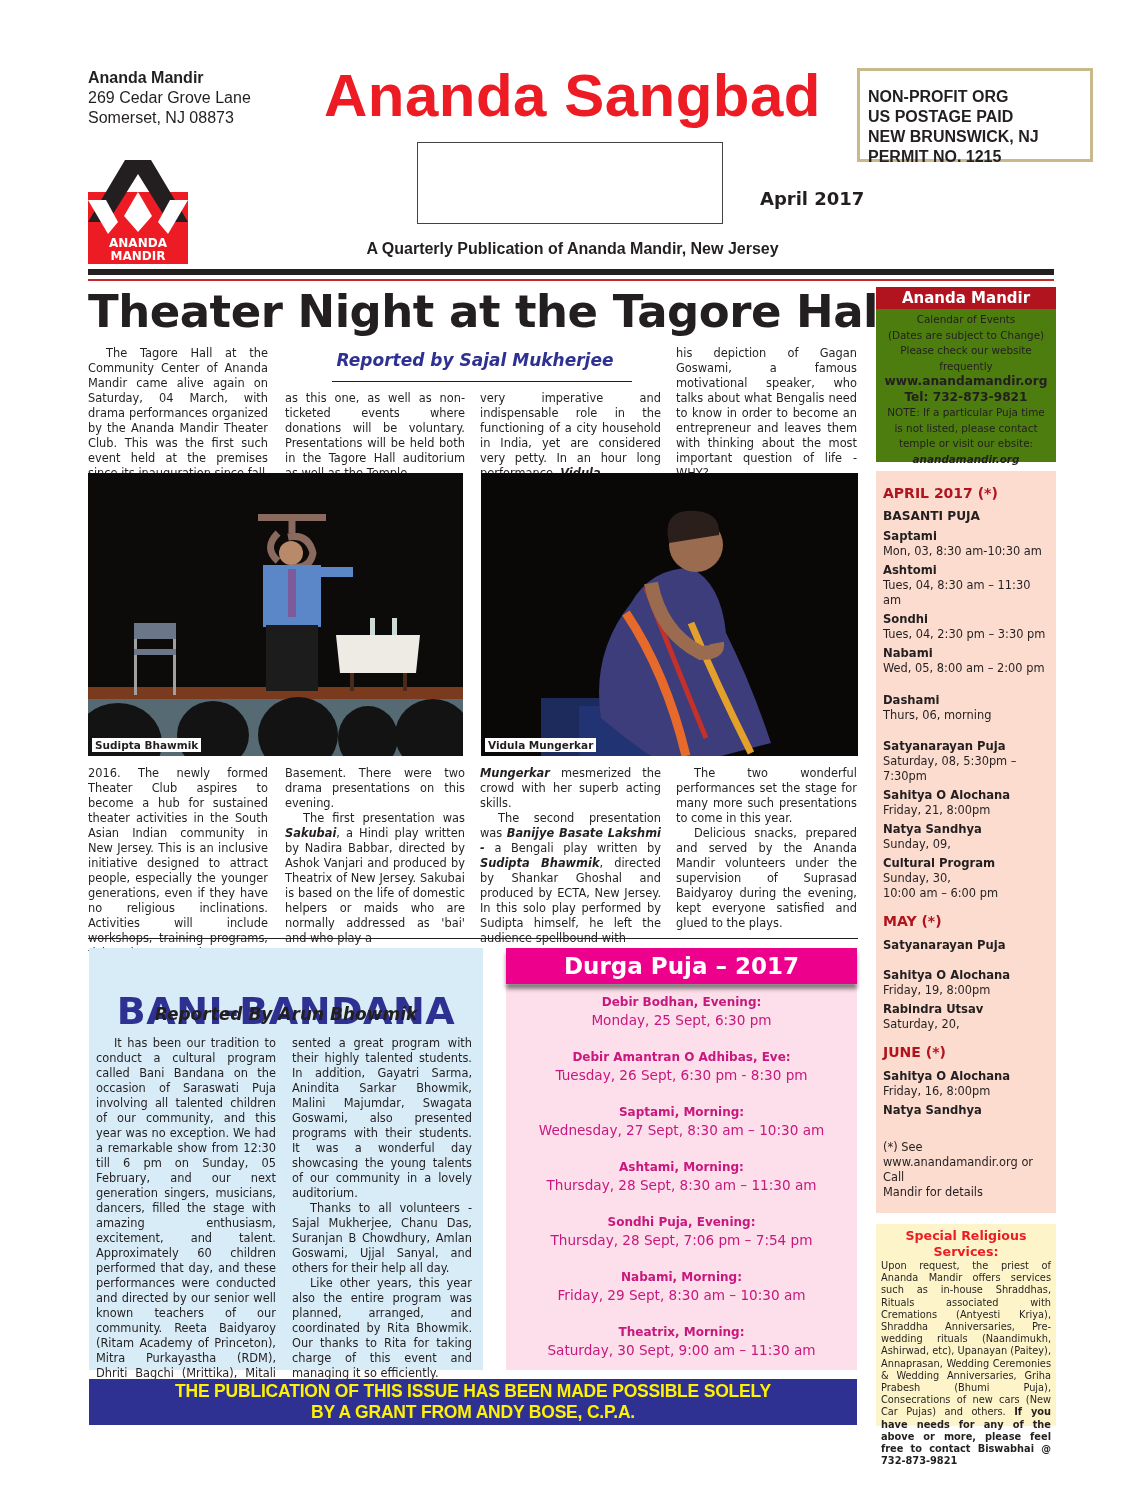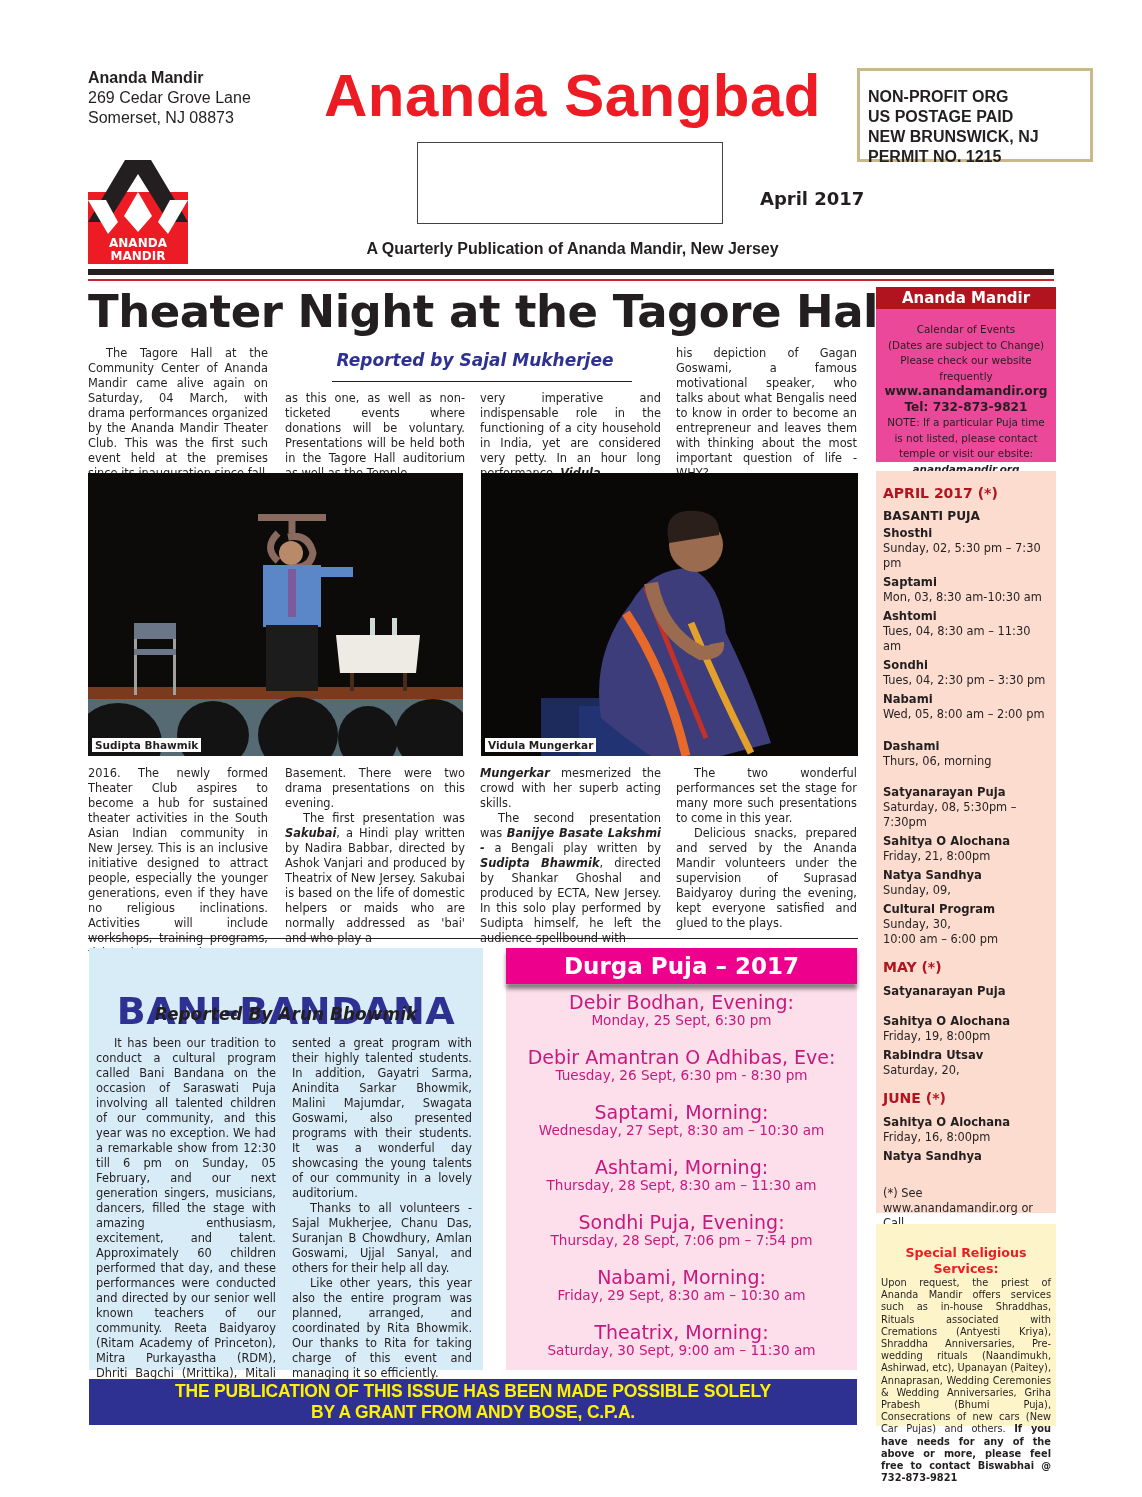--- a/index.html
+++ b/index.html
@@ -28,43 +28,43 @@
   .byline { left: 300px; top: 350px; width: 350px; text-align: center; font-family: "DejaVu Sans", sans-serif; font-weight: bold; font-style: italic; font-size: 17px; color: #2e3192; }
   .byline-rule { left: 332px; top: 381px; width: 300px; height: 1px; background: #231f20; }
 
   .photo { background: #0d0b0a; overflow: hidden; }
   .photo-cap { position: absolute; left: 4px; bottom: 4px; background: #ffffff; font-family: "DejaVu Sans", sans-serif; font-weight: bold; font-size: 10.5px; padding: 1px 3px; color: #231f20; }
 
   .section-rule { left: 88px; top: 938px; width: 770px; height: 1px; background: #231f20; }
 
   
   .side-head { left: 876px; top: 287px; width: 180px; height: 22px; background: #b1131f; color: #fff; font-family: "DejaVu Sans", sans-serif; font-weight: bold; font-size: 15px; text-align: center; line-height: 22px; }
-  .side-yellow { left: 876px; top: 309px; width: 180px; height: 153px; background: #ec4899; font-family: "DejaVu Sans", sans-serif; font-size: 10.4px; line-height: 15.5px; text-align: center; color: #231f20; padding-top: 13px; }
+  .side-yellow { left: 876px; top: 309px; width: 180px; height: 153px; background: #4d7c0f; font-family: "DejaVu Sans", sans-serif; font-size: 10.4px; line-height: 15.5px; text-align: center; color: #231f20; padding-top: 3px; }
   .side-yellow .b { font-weight: bold; font-size: 12.2px; }
   .side-yellow .bs { font-weight: bold; font-size: 10.4px; font-style: italic; }
   .side-cal { left: 876px; top: 471px; width: 180px; height: 742px; background: #fbdccf; padding: 12px 7px; font-family: "DejaVu Sans", sans-serif; color: #231f20; }
   .cal-month { color: #b1131f; font-weight: bold; font-size: 14px; line-height: 20px; }
   .cal-sub { font-weight: bold; font-size: 12.2px; line-height: 18px; margin-top: 4px; }
   .cal-ev-name { font-weight: bold; font-size: 11.6px; line-height: 16px; }
   .cal-ev-time { font-size: 11.4px; line-height: 15px; }
   .cal-note { font-size: 11.4px; line-height: 15px; }
-  .side-special { left: 876px; top: 1224px; width: 180px; height: 202px; background: #fdf5c9; padding: 21px 5px; font-family: "DejaVu Sans", sans-serif; font-size: 9.8px; line-height: 12.2px; color: #231f20; text-align: justify; }
+  .side-special { left: 876px; top: 1224px; width: 180px; height: 202px; background: #fdf5c9; padding: 4px 5px; font-family: "DejaVu Sans", sans-serif; font-size: 9.8px; line-height: 12.2px; color: #231f20; text-align: justify; }
   .side-special .sp-title { color: #ed1c24; font-weight: bold; font-size: 12.6px; text-align: center; line-height: 16px; }
 
   
   .bb-box { left: 89px; top: 948px; width: 394px; height: 422px; background: #d8ecf8; }
   .bb-title { left: 89px; top: 986px; width: 394px; text-align: center; font-family: "DejaVu Sans", sans-serif; font-weight: bold; font-size: 38px; line-height: 50px; color: #2e3192; letter-spacing: 0.5px; }
   .bb-byline { left: 89px; top: 1004px; width: 394px; text-align: center; font-family: "DejaVu Sans", sans-serif; font-weight: bold; font-style: italic; font-size: 17px; color: #231f20; }
 
   
   .dp-box { left: 506px; top: 985px; width: 351px; height: 385px; background: #fcdfea; }
   .dp-head { left: 506px; top: 948px; width: 351px; height: 36px; background: #ec008c; color: #fff; font-family: "DejaVu Sans", sans-serif; font-weight: bold; font-size: 23px; line-height: 36px; text-align: center; box-shadow: 0 5px 4px rgba(0,0,0,0.45); }
   .dp-list { left: 506px; top: 993px; width: 351px; text-align: center; font-family: "DejaVu Sans", sans-serif; color: #c8177d; }
   .dp-item { height: 55px; }
-  .dp-name { font-weight: normal; font-size: 19px; line-height: 18px; }
+  .dp-name { font-weight: bold; font-size: 12px; line-height: 18px; }
   .dp-time { font-size: 13.6px; line-height: 18px; }
 
   
   .sponsor { left: 89px; top: 1379px; width: 768px; height: 46px; background: #2e3192; color: #fff200; font-family: "Liberation Sans", sans-serif; font-weight: bold; font-size: 17.5px; line-height: 21px; text-align: center; padding-top: 2px; letter-spacing: -0.2px; }
 </style>
 </head>
 <body>
 
 <div class="abs addr">
   <div class="name">Ananda Mandir</div>
@@ -196,24 +196,20 @@
   <div class="b">Tel: 732-873-9821</div>
   <div>NOTE: If a particular Puja time</div>
   <div>is not listed, please contact</div>
   <div>temple or visit our ebsite:</div>
   <div class="bs">anandamandir.org</div>
 </div>
 
 <div class="abs side-cal">
   <div class="cal-month">APRIL 2017 (*)</div>
   <div class="cal-sub">BASANTI PUJA</div>
-  <div>
-      <div class="cal-ev-name">Shosthi</div>
-      <div class="cal-ev-time">Sunday, 02, 5:30 pm – 7:30 pm</div>
-    </div>
   <div style="margin-top:3px">
       <div class="cal-ev-name">Saptami</div>
       <div class="cal-ev-time">Mon, 03, 8:30 am-10:30 am</div>
     </div>
   <div style="margin-top:3px">
       <div class="cal-ev-name">Ashtomi</div>
       <div class="cal-ev-time">Tues, 04, 8:30 am – 11:30 am</div>
     </div>
   <div style="margin-top:3px">
       <div class="cal-ev-name">Sondhi</div>

